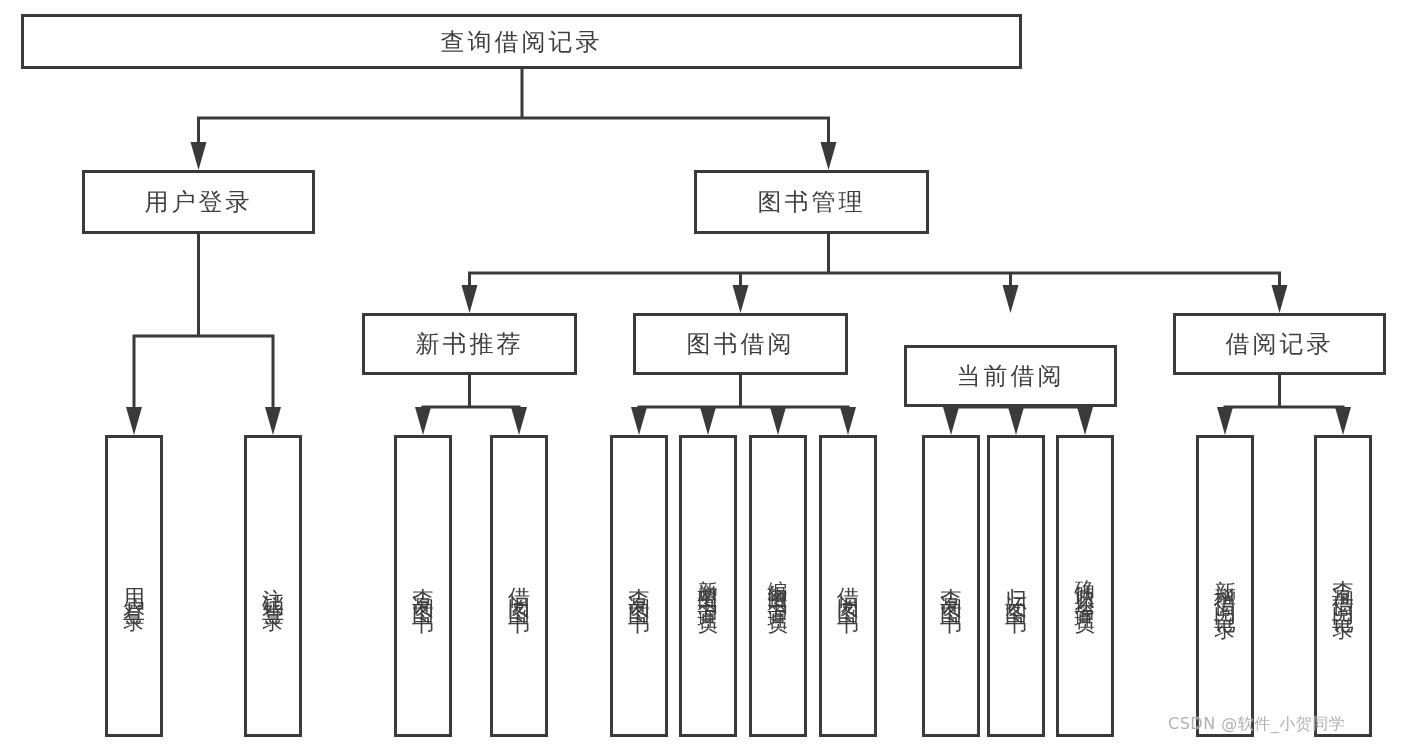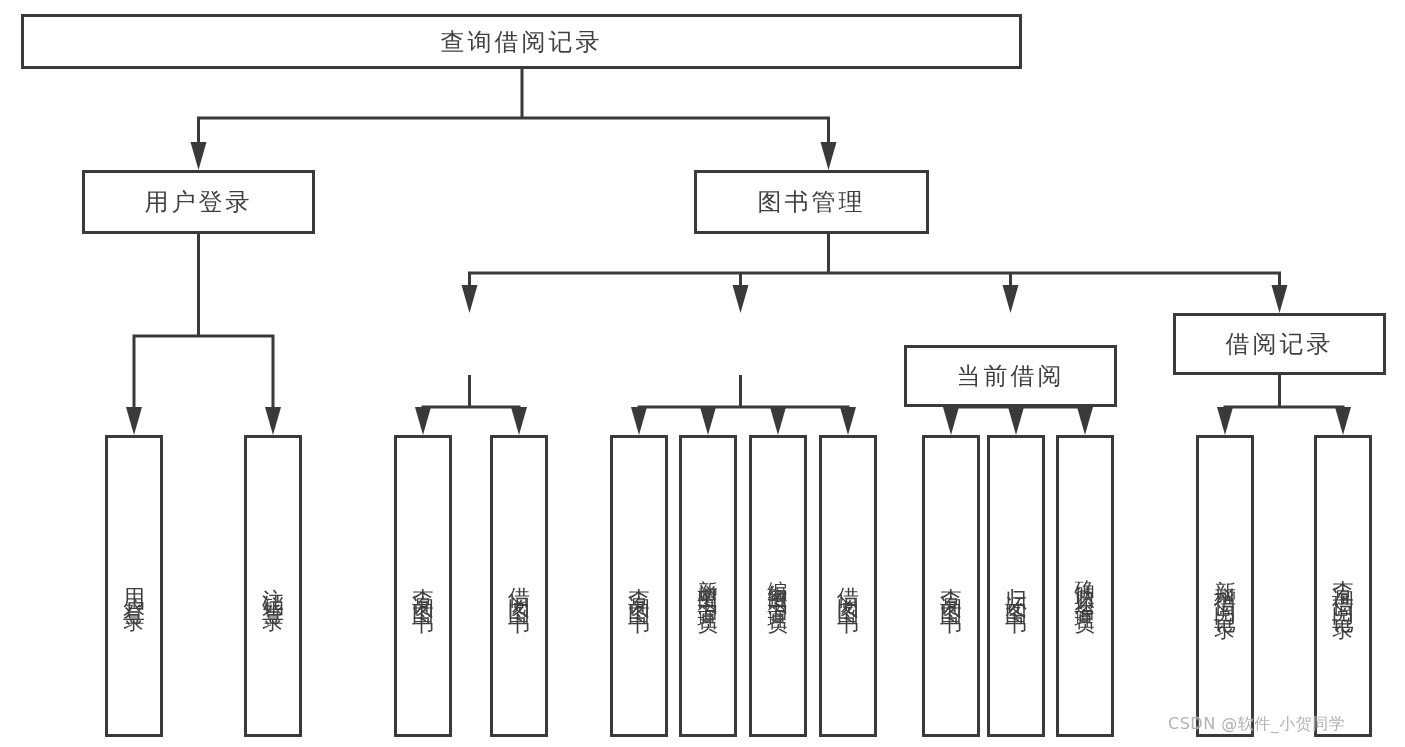--- a/index.html
+++ b/index.html
@@ -105,20 +105,22 @@
       <polygon points="1217,407 1233,407 1225,435"></polygon>
       <polygon points="1335,407 1351,407 1343,435"></polygon>
     </g>
   </svg>
 
   <div class="box h root">查询借阅记录</div>
 
   <div class="box h l2a">用户登录</div>
   <div class="box h l2b">图书管理</div>
 
+  <div class="box h l3a">新书推荐</div>
+  <div class="box h l3b">图书借阅</div>
   <div class="box h l3c">当前借阅</div>
   <div class="box h l3d">借阅记录</div>
 
   <div class="box v leaf a1">用户登录</div>
   <div class="box v leaf a2">注销登录</div>
 
   <div class="box v leaf b1">查询图书</div>
   <div class="box v leaf b2">借阅图书</div>
 
   <div class="box v leaf c1">查询图书</div>

